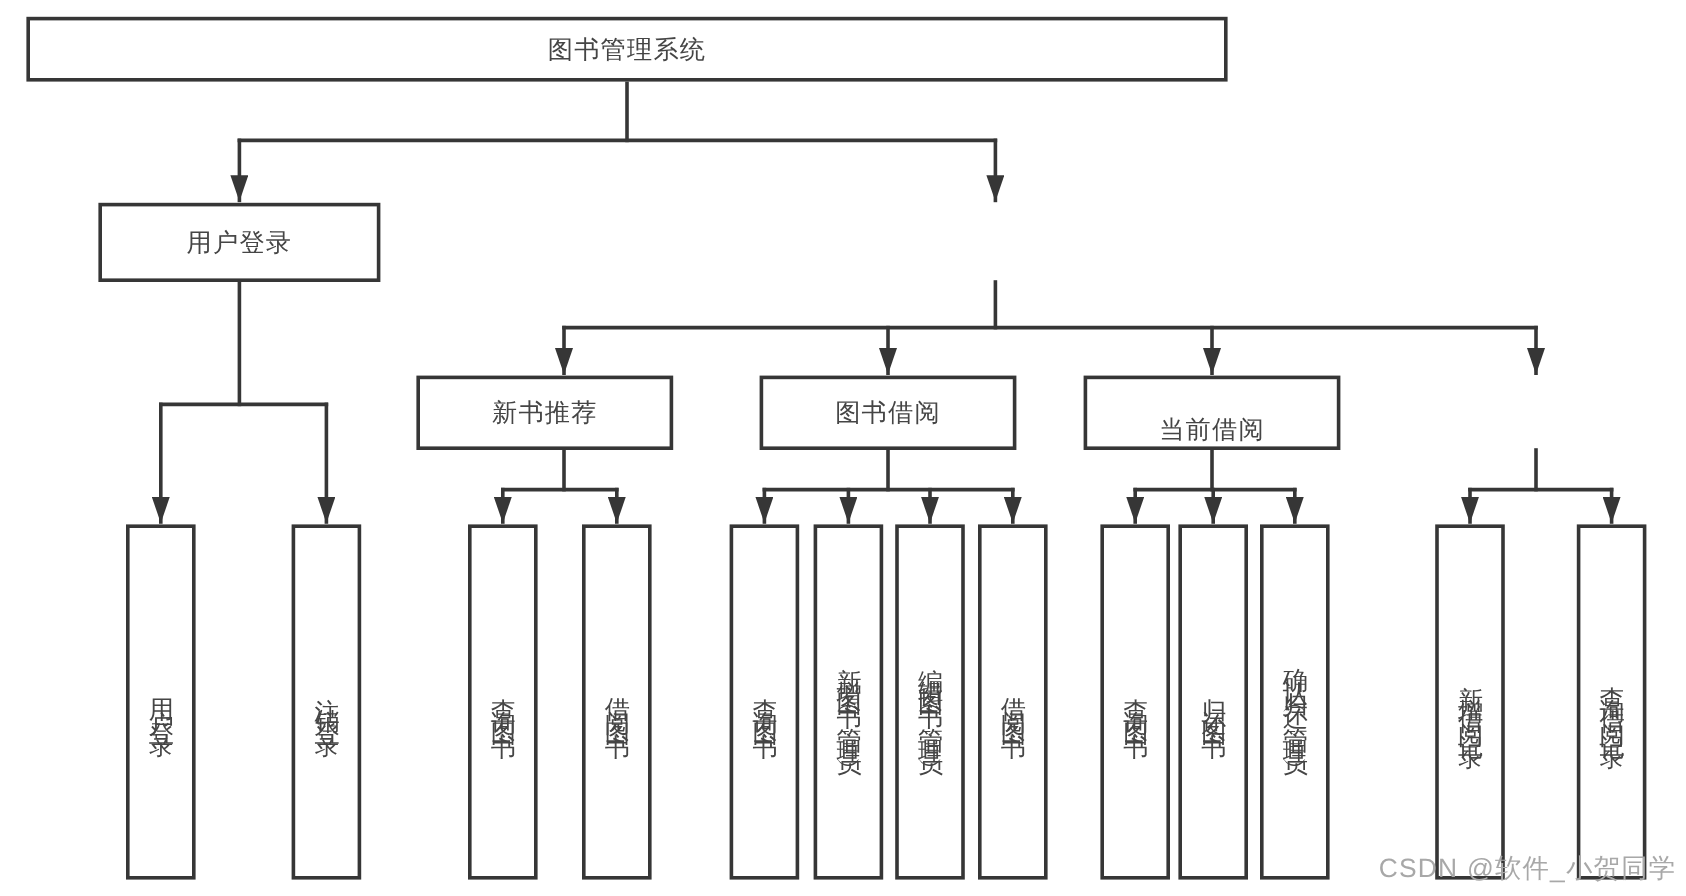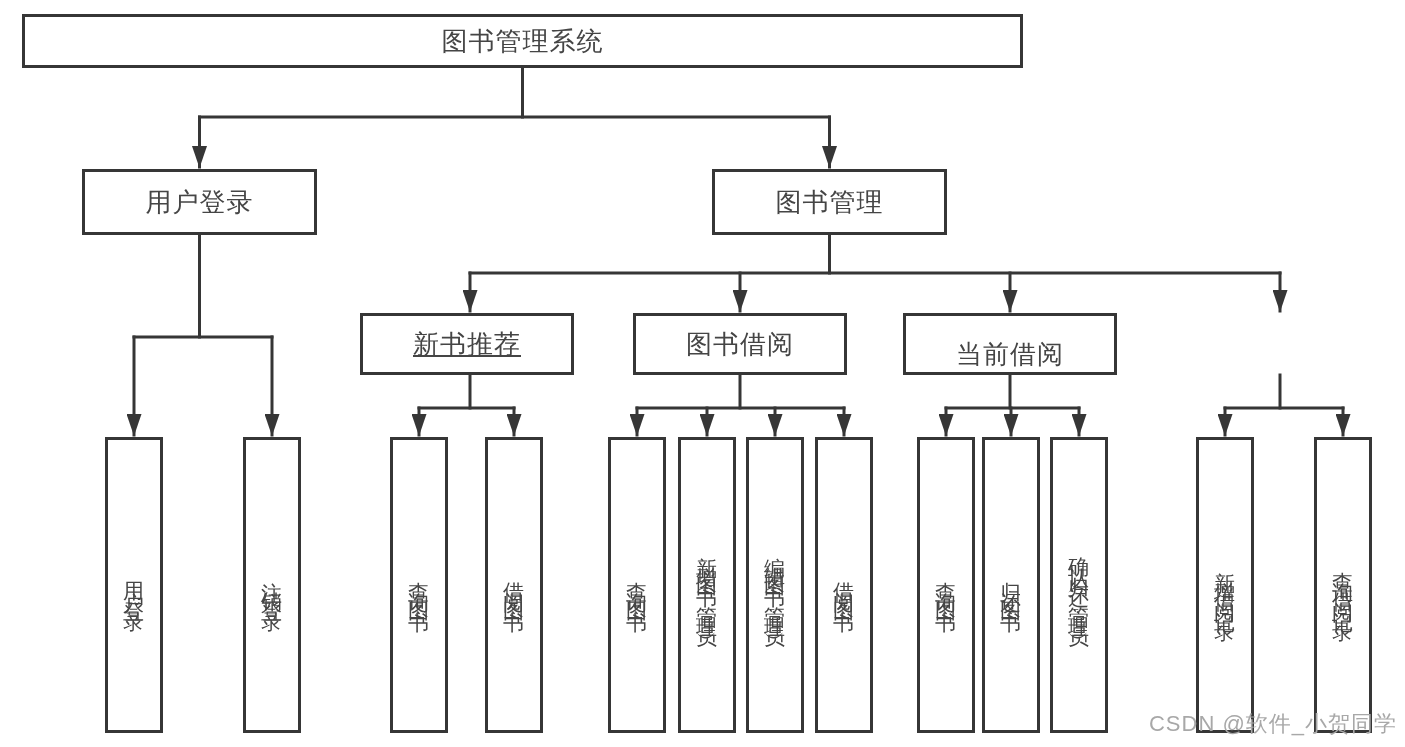--- a/index.html
+++ b/index.html
@@ -35,28 +35,28 @@
 
   .node {
     position: absolute;
     background: #ffffff;
     border: 3px solid var(--line);
     display: flex;
     align-items: center;
     justify-content: center;
     color: var(--text);
   }
-  .hbox { font-size: 26px; letter-spacing: 1px; }
+  .hbox { font-size: 21px; letter-spacing: 1px; }
 
   .root  { left: 22px;  top: 14px;  width: 1001px; height: 54px; }
   .l2-a  { left: 82px;  top: 169px; width: 235px;  height: 66px; }
   .l2-b  { left: 712px; top: 169px; width: 235px;  height: 66px; }
 
   .l3 { top: 313px; width: 214px; height: 62px; }
-  .l3-1 { left: 360px; text-decoration: underline; }
+  .l3-1 { left: 347px; }
   .l3-2 { left: 633px; text-align: center; }
   .l3-3 { left: 903px; align-items: flex-end; }
   .l3-4 { left: 1173px; }
 
   .leaf { top: 437px; width: 58px; height: 296px; }
   .vtext {
     writing-mode: vertical-rl;
     text-orientation: mixed;
     font-size: 21px;
     letter-spacing: 10px;
@@ -154,23 +154,20 @@
     </g>
   </svg>
 
   <div class="node root hbox">
     <span>图书管理系统</span>
   </div>
 
   <div class="node l2-a hbox">
     <span>用户登录</span>
   </div>
-  <div class="node l2-b hbox">
-    <span>图书管理</span>
-  </div>
 
   <div class="node l3 l3-1 hbox">
     <span>新书推荐</span>
   </div>
   <div class="node l3 l3-2 hbox">
     <span>图书借阅</span>
   </div>
   <div class="node l3 l3-3 hbox">
     <span>当前借阅</span>
   </div>

